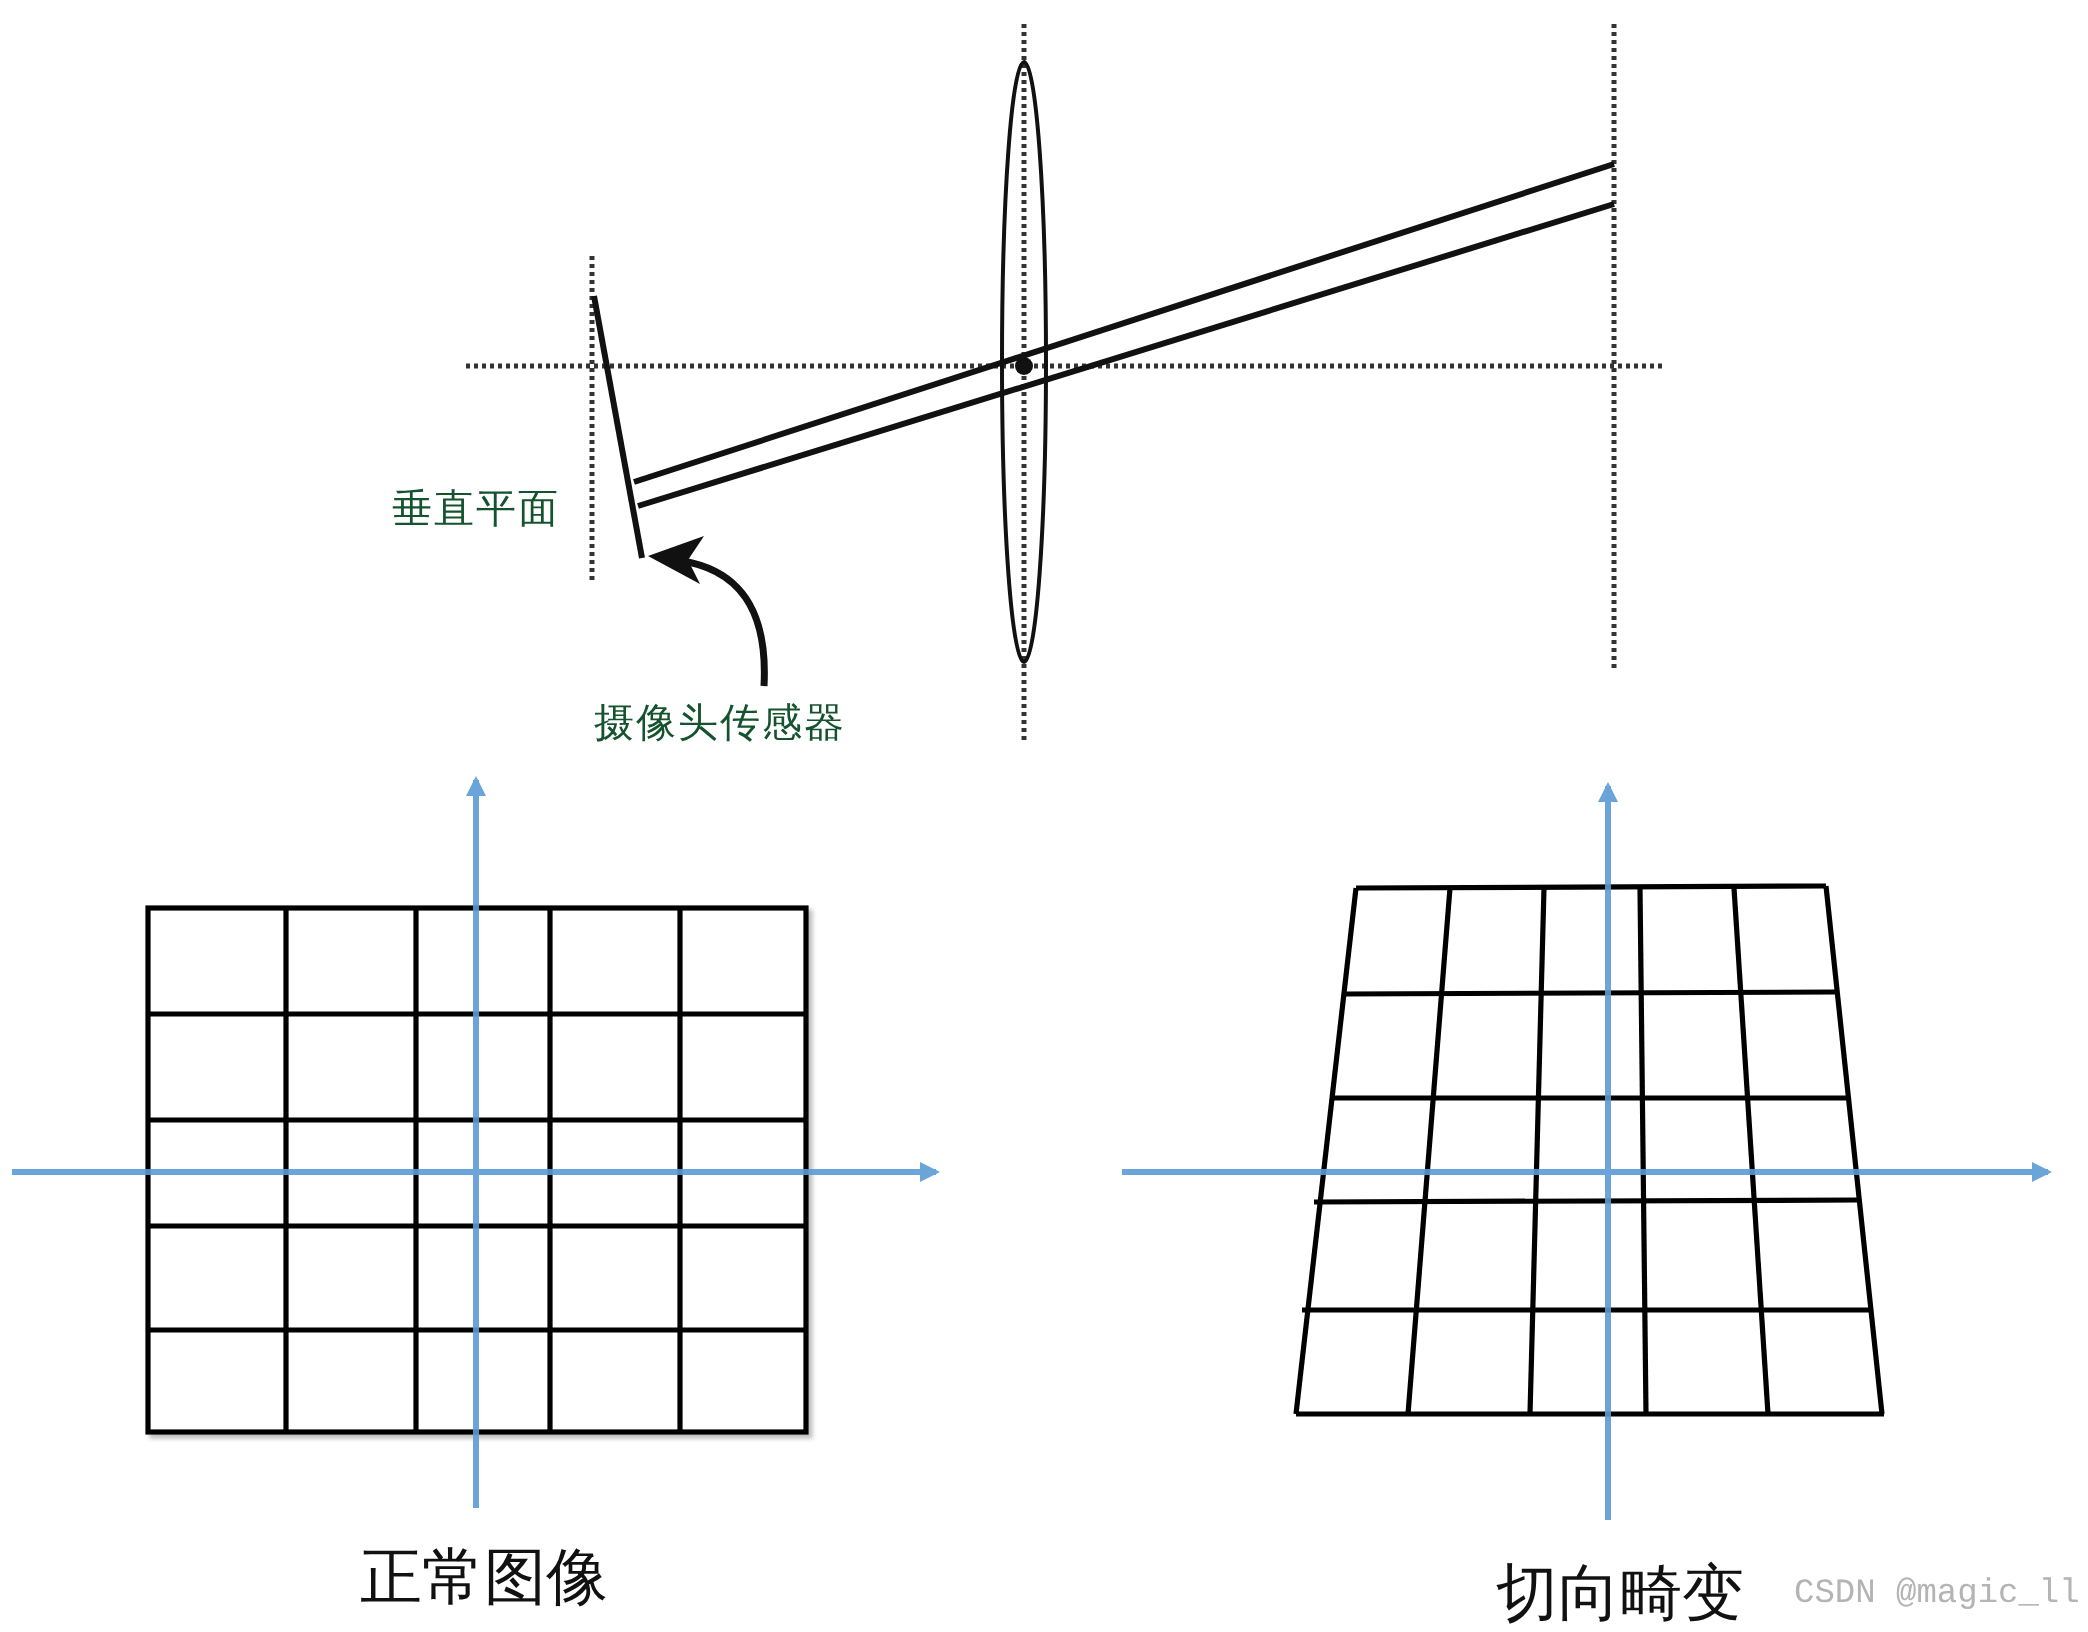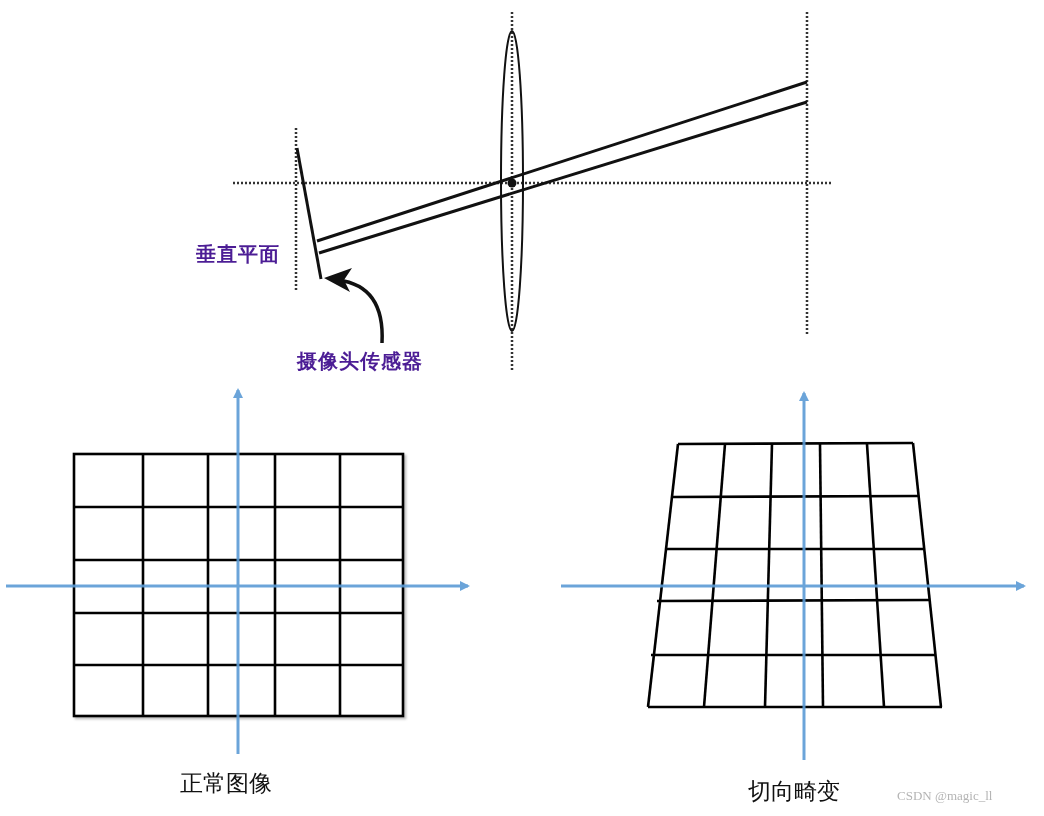--- a/index.html
+++ b/index.html
@@ -1,20 +1,20 @@
 <!DOCTYPE html>
 <html><head>
 <meta charset="utf-8">
 <style>
   html, body { margin:0; padding:0; background:#ffffff; }
   body { width:1044px; height:816px; position:relative; overflow:hidden; font-family:"DejaVu Sans", sans-serif; }
   svg { position:absolute; left:0; top:0; }
-  .label-top { position:absolute; font-size:20px; font-weight:bold; color:#4c1d95; letter-spacing:1px; white-space:nowrap; }
-  .caption { position:absolute; font-size:23px; color:#111; white-space:nowrap; }
-  .watermark { position:absolute; font-family:Liberation Serif, serif; font-size:13px; color:#b4b4b4; white-space:nowrap; }
+  .label-top { position:absolute; font-size:20px; font-weight:normal; color:#14532d; letter-spacing:1px; white-space:nowrap; }
+  .caption { position:absolute; font-size:31px; color:#111; white-space:nowrap; }
+  .watermark { position:absolute; font-family:Liberation Mono, monospace; font-size:17px; color:#b4b4b4; white-space:nowrap; }
 </style>
 </head>
 <body>
 
 <svg width="1044" height="816" viewBox="0 0 1044 816">
   <defs>
     <marker id="blueArrow" markerWidth="10" markerHeight="10" refX="8" refY="5" orient="auto" markerUnits="userSpaceOnUse">
       <path d="M0,0 L10,5 L0,10 Z" fill="#5b9bd5"></path>
     </marker>
   </defs>

